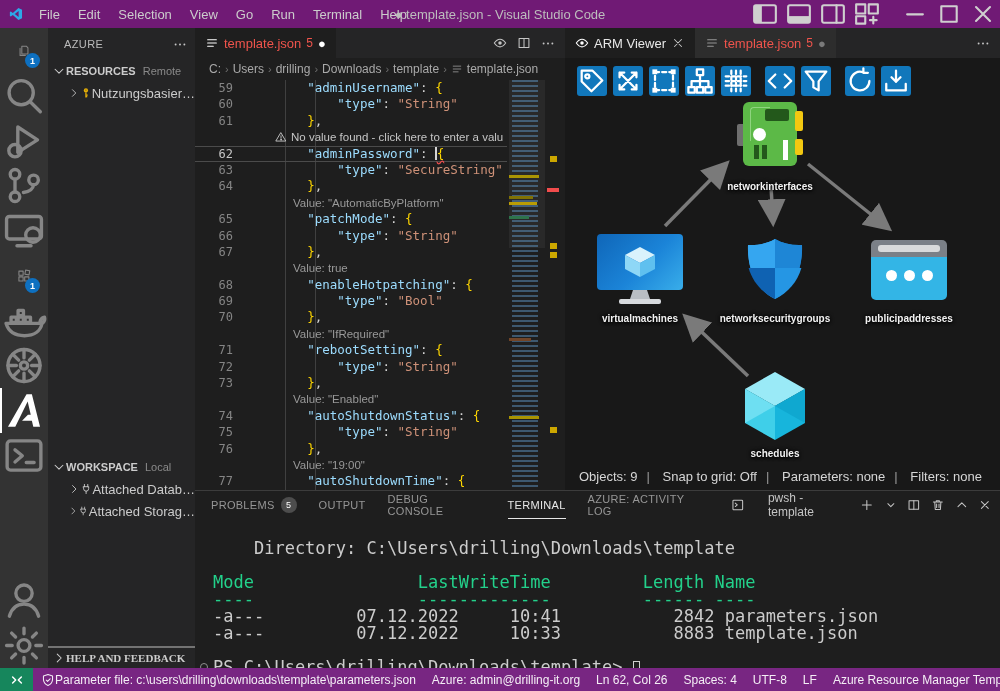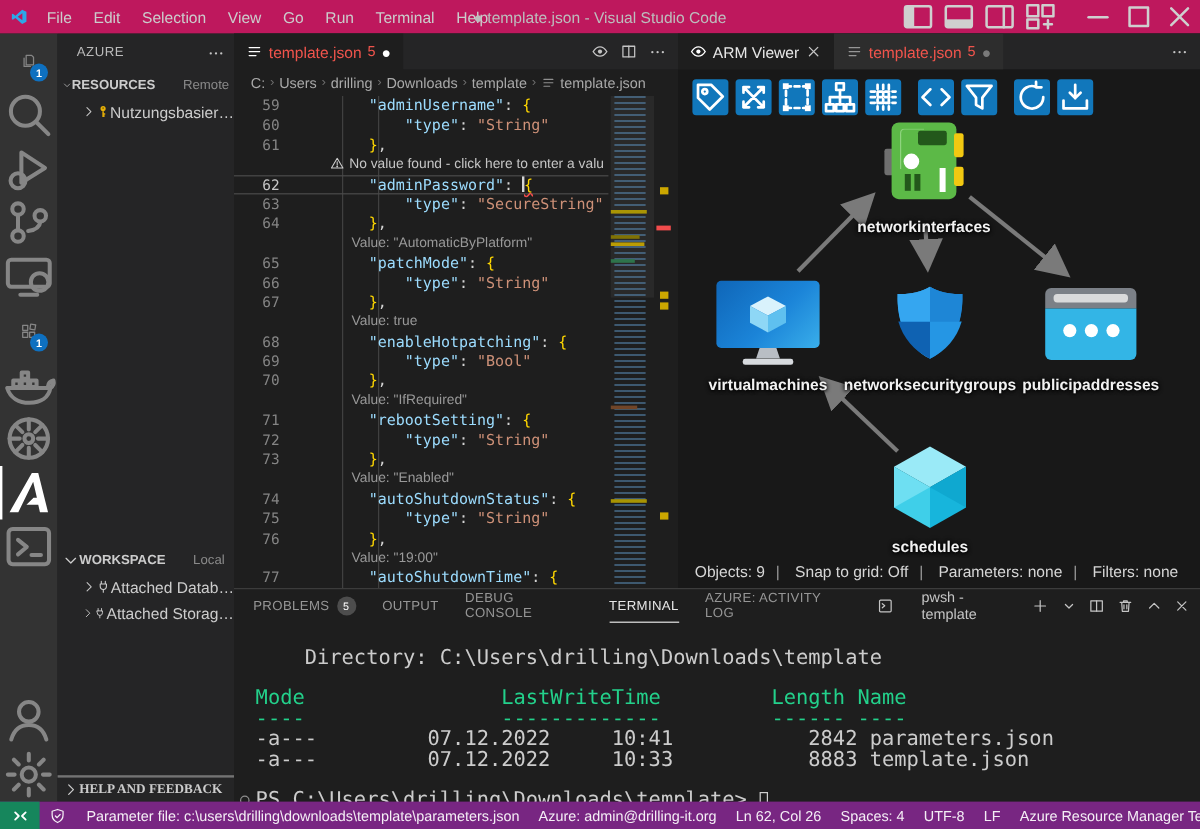--- a/index.html
+++ b/index.html
@@ -1,21 +1,21 @@
 <!DOCTYPE html>
 <html><head>
 <meta charset="utf-8">
 <style>
   * { margin:0; padding:0; box-sizing:border-box; }
   html,body { width:1000px; height:691px; overflow:hidden; background:#1e1e1e;
               font-family:"Liberation Sans", sans-serif; }
   #root { position:relative; width:1000px; height:691px; background:#1e1e1e; color:#ccc; }
 
   
-  #titlebar { position:absolute; left:0; top:0; width:100%; height:28px; background:#be185d;
+  #titlebar { position:absolute; left:0; top:0; width:100%; height:28px; background:#701a75;
               display:flex; align-items:center; font-size:13px; color:#cccccc; }
   #vslogo { width:18px; height:18px; margin:0 8px 0 9px; display:inline-flex; }
   #menus { display:flex; gap:2px; }
   #menus span { padding:3px 8px; border-radius:4px; cursor:default; }
   #wintitle { position:absolute; left:0; right:0; text-align:center; color:#bdbdbd; pointer-events:none; }
   #wincontrols { margin-left:auto; display:flex; align-items:center; height:100%; z-index:2; }
   .wbtn { width:34px; height:28px; display:flex; align-items:center; justify-content:center; color:#cfcfcf; }
   .wbtn svg { width:15px; height:15px; }
   #wincontrols .gap { width:14px; }
 
@@ -37,21 +37,21 @@
   
   #sidebar { position:absolute; left:48px; top:0; width:147px; height:100%; background:#252526;
              font-size:13px; color:#cccccc; }
   #sb-head { height:32px; display:flex; align-items:center; padding:0 8px 0 16px; font-size:11px;
              color:#bbbbbb; letter-spacing:.4px; }
   #sb-head .sp { flex:1; }
   #sb-head svg { width:15px; height:15px; color:#c5c5c5; }
   .sb-sec { display:flex; align-items:center; height:22px; padding:0 4px; font-weight:bold; font-size:11px;
             color:#cccccc; }
   .sb-sec svg { width:14px; height:14px; margin-right:2px; flex:none; }
-  .sb-sec .tag { font-weight:normal; color:#8a8a8a; margin-left:23px; font-size:11px; }
+  .sb-sec .tag { font-weight:normal; color:#8a8a8a; margin-left:7px; font-size:11px; }
   .sb-item { display:flex; align-items:center; height:22px; padding-left:20px; color:#cccccc; white-space:nowrap; }
   .sb-item svg { width:14px; height:14px; margin-right:3px; flex:none; }
   .sb-item .chev { color:#c5c5c5; }
   #sb-bottom { position:absolute; left:0; right:0; bottom:0; }
   #sb-ws { position:absolute; left:0; right:0; top:428px; }
   #help-sec { border-top:2px solid #737373;font-family:Liberation Serif, serif; }
 
   
   #group1 { position:absolute; left:195px; top:0; width:370px; height:462px; background:#1e1e1e; }
   .tabbar { height:30px; background:#252526; display:flex; align-items:stretch; font-size:13px; }
@@ -107,21 +107,21 @@
   #armview { position:absolute; left:0; top:30px; right:0; bottom:0; background:#181818; overflow:hidden; }
   #arm-toolbar { position:absolute; left:12px; top:8px; display:flex; gap:14px; z-index:3; }
   .tgroup { display:flex; gap:6px; }
   .tbtn { width:30px; height:30px; background:#1177bb; border:none; border-radius:3px; color:#ffffff;
           display:flex; align-items:center; justify-content:center; cursor:pointer; }
   .tbtn svg { width:17px; height:17px; }
 
   #arm-arrows { position:absolute; left:0; top:0; width:100%; height:100%; }
   .node { position:absolute; }
   .nlabel { position:absolute; transform:translateX(-50%); white-space:nowrap; color:#f2f2f2;
-            font-size:13px; font-weight:600; text-shadow:0 1px 3px #000,0 0 4px #000; }
+            font-size:10px; font-weight:600; text-shadow:0 1px 3px #000,0 0 4px #000; }
 
   
   #nic { left:172px; top:44px; width:66px; height:66px; }
   .nic-body { position:absolute; left:6px; top:0; width:54px; height:64px; background:#5cb947; border-radius:6px; }
   .nic-chip { position:absolute; left:22px; top:7px; width:24px; height:12px; background:#23581b; border-radius:2px; }
   .nic-circ { position:absolute; left:10px; top:26px; width:13px; height:13px; border-radius:50%; background:#fff; }
   .nic-b1 { position:absolute; left:11px; bottom:7px; width:5px; height:14px; background:#23581b; }
   .nic-b2 { position:absolute; left:19px; bottom:7px; width:5px; height:14px; background:#23581b; }
   .nic-b3 { position:absolute; right:9px; bottom:6px; width:5px; height:20px; background:#fff; }
   .nic-trace { position:absolute; left:7px; top:5px; width:20px; height:34px; border:1.5px solid #8fd47f;
@@ -171,21 +171,21 @@
   .termcursor { display:inline-block; width:7px; height:14px; border:1px solid #cfcfcf; vertical-align:-2px; }
   .cmd-dec { position:absolute; left:-13px; top:4px; width:8px; height:8px; border:1px solid #8f8f8f;
              border-radius:50%; }
 
   
   #statusbar { position:absolute; left:0; bottom:0; width:100%; height:23px; background:#782682;
                display:flex; align-items:center; font-size:12px; color:#f4eef5; }
   #remote-ind { width:33px; height:23px; background:#16865c; display:flex; align-items:center;
                 justify-content:center; color:#fff; flex:none; }
   #remote-ind svg { width:13px; height:13px; }
-  .sitem { display:flex; align-items:center; gap:17px; padding:0 8px; white-space:nowrap;text-align:center; }
+  .sitem { display:flex; align-items:center; gap:0; padding:0 8px; white-space:nowrap;text-align:center; }
   .sitem svg { width:13px; height:13px; }
   #sb-right { margin-left:auto; display:flex; align-items:center; }
 </style>
 </head>
 <body>
 
 <div id="root">
 
   <header id="titlebar">
     <span id="vslogo" style="display: inline-flex; width: 14px; height: 14px;">

